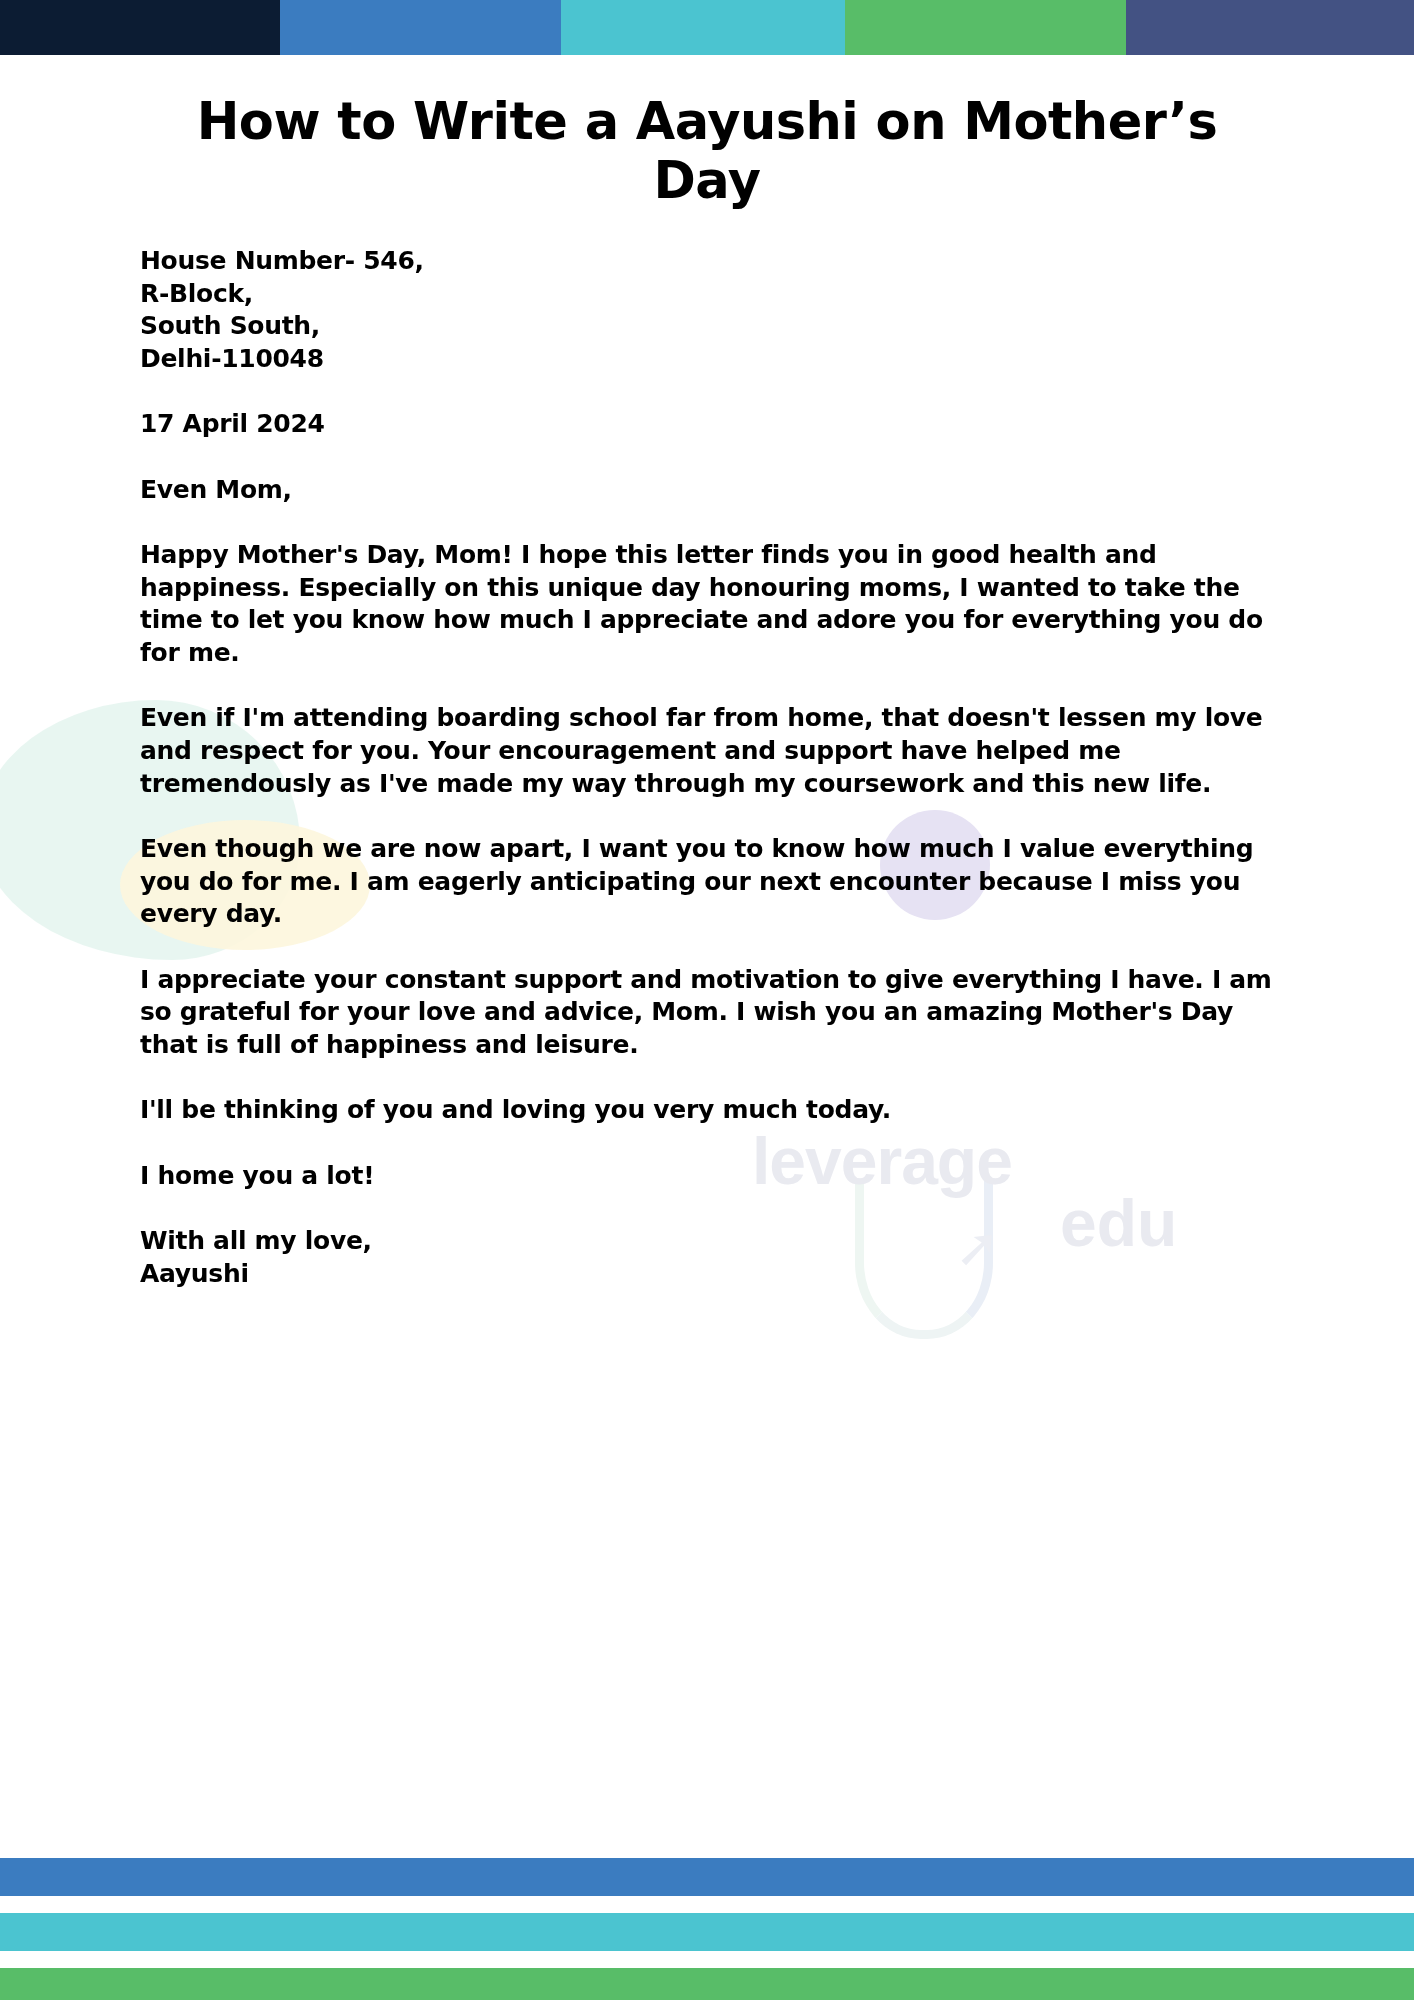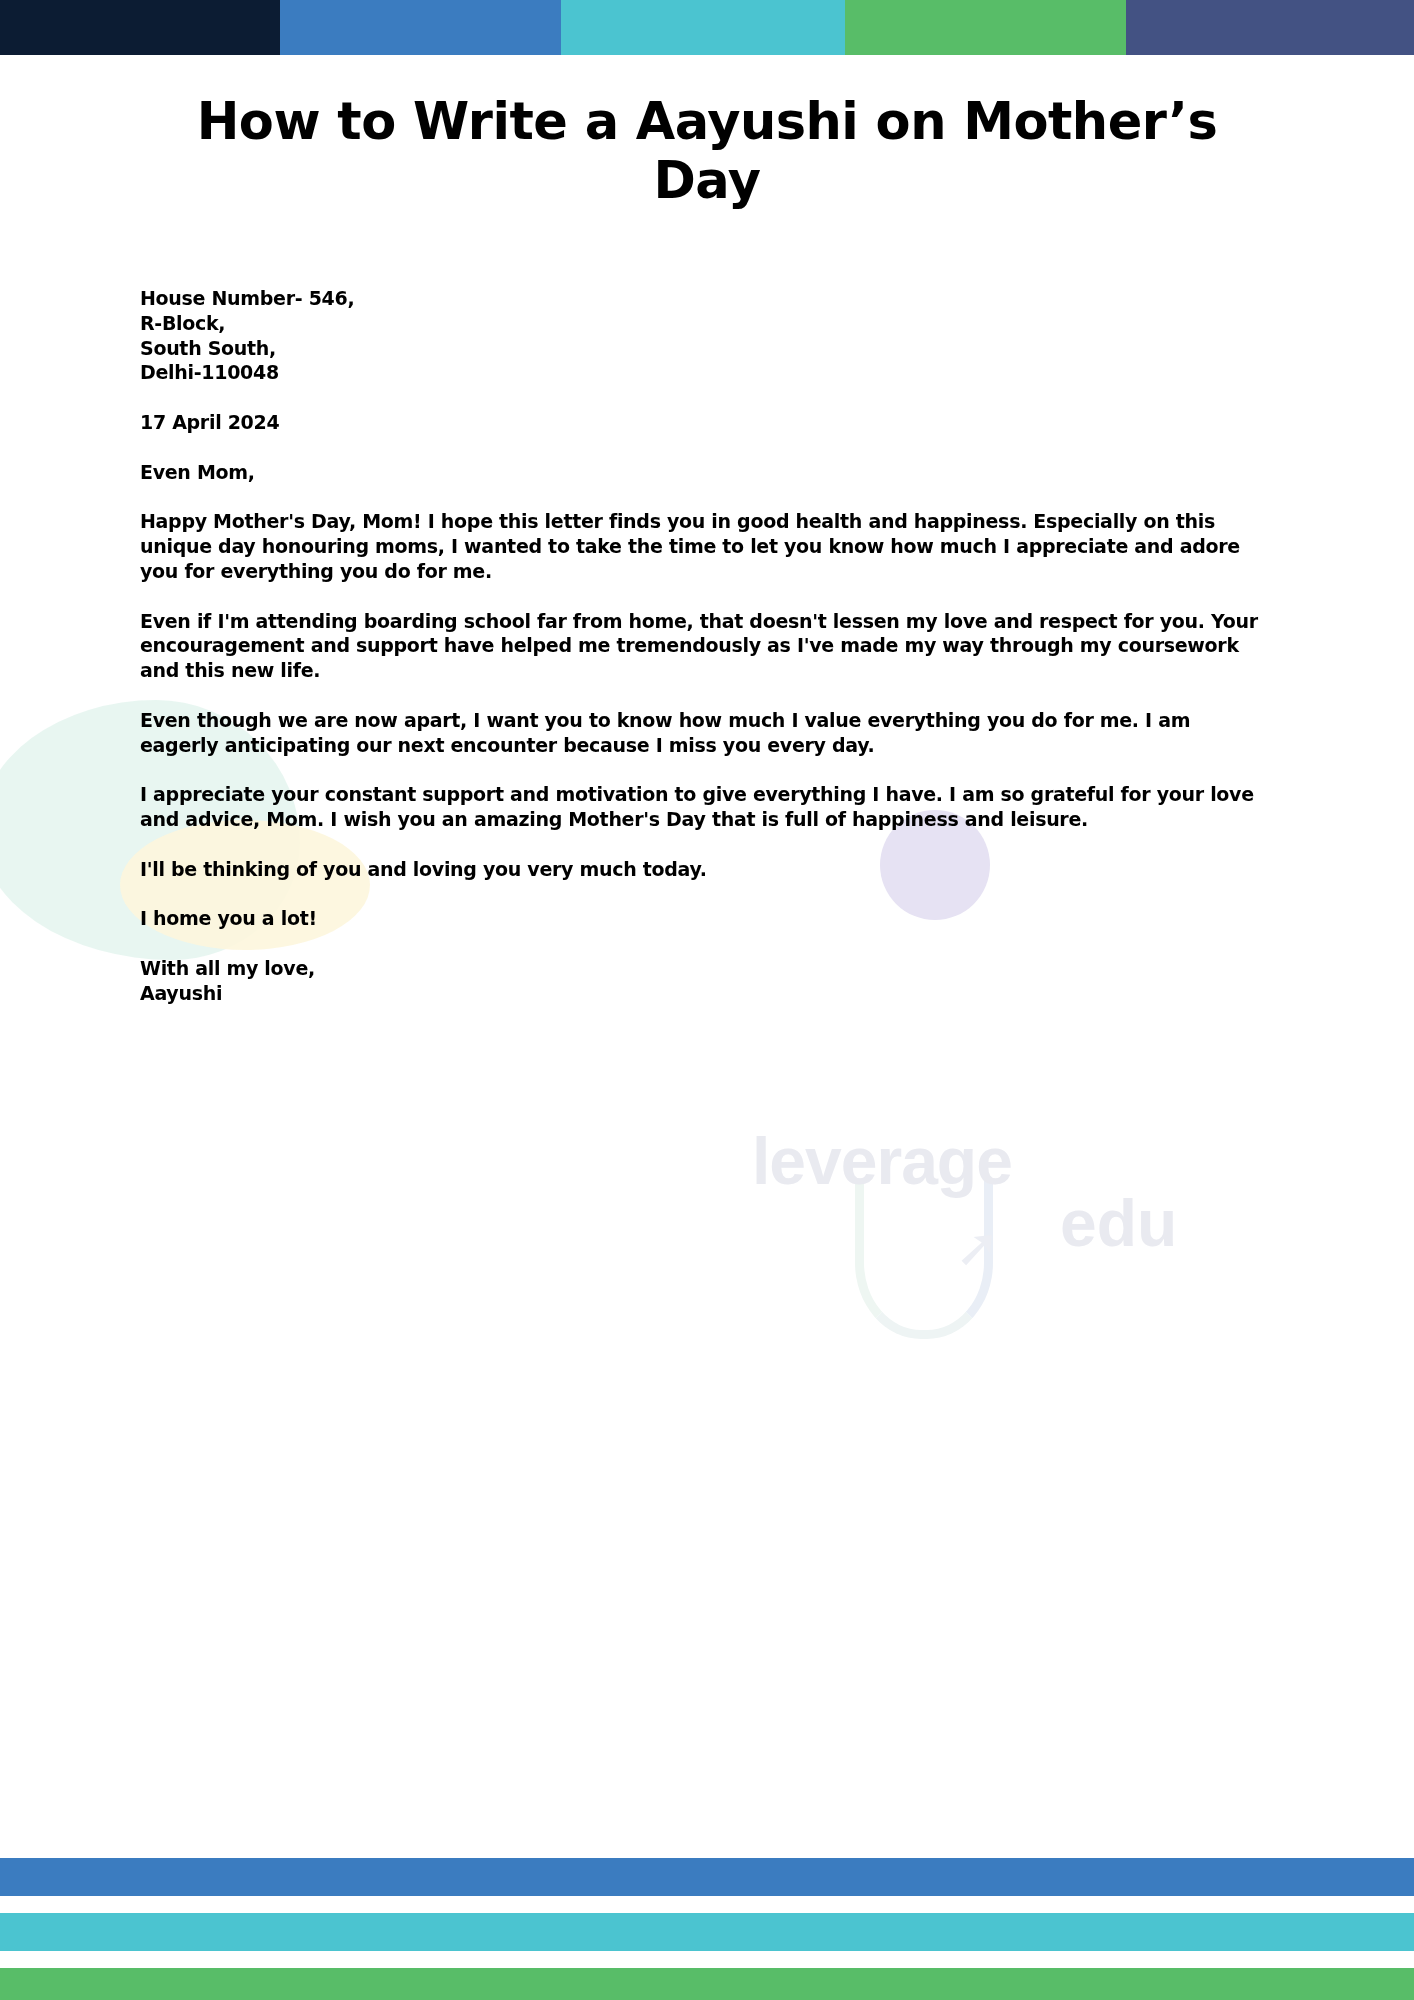--- a/index.html
+++ b/index.html
@@ -130,22 +130,22 @@
     margin: 0;
     padding-top: 92px;
     text-align: center;
     font-size: 51px;
     font-weight: 700;
     letter-spacing: -0.5px;
     color: #000000;
     font-family: "DejaVu Sans", sans-serif;
   }
   .letter {
-    margin-top: 76px;
-    font-size: 19px;
+    margin-top: 35px;
+    font-size: 25px;
     font-weight: 700;
     line-height: 1.305;
     color: #000000;
     font-family: "DejaVu Sans", sans-serif;
     letter-spacing: -0.3px;
   }
   .block { margin: 0; }
   .block + .block { margin-top: 1.31em; }
   .addr-line { display: block; }
   .sign-line { display: block; }

